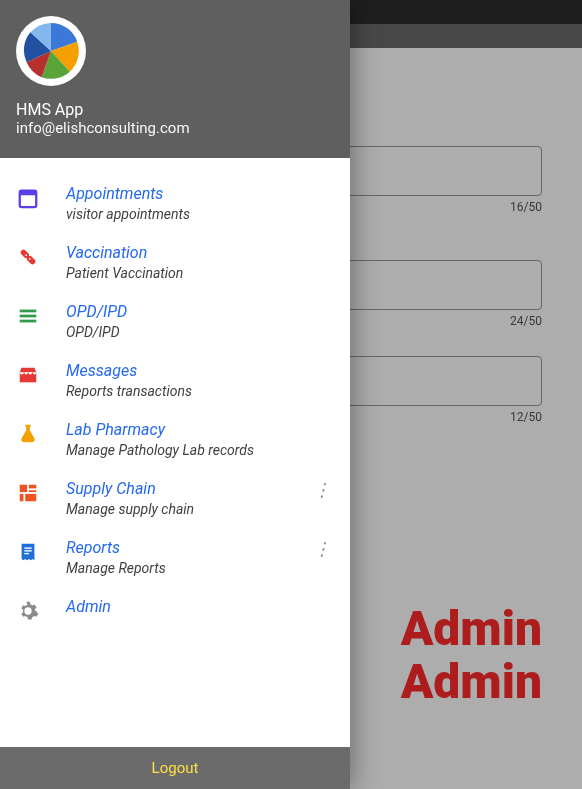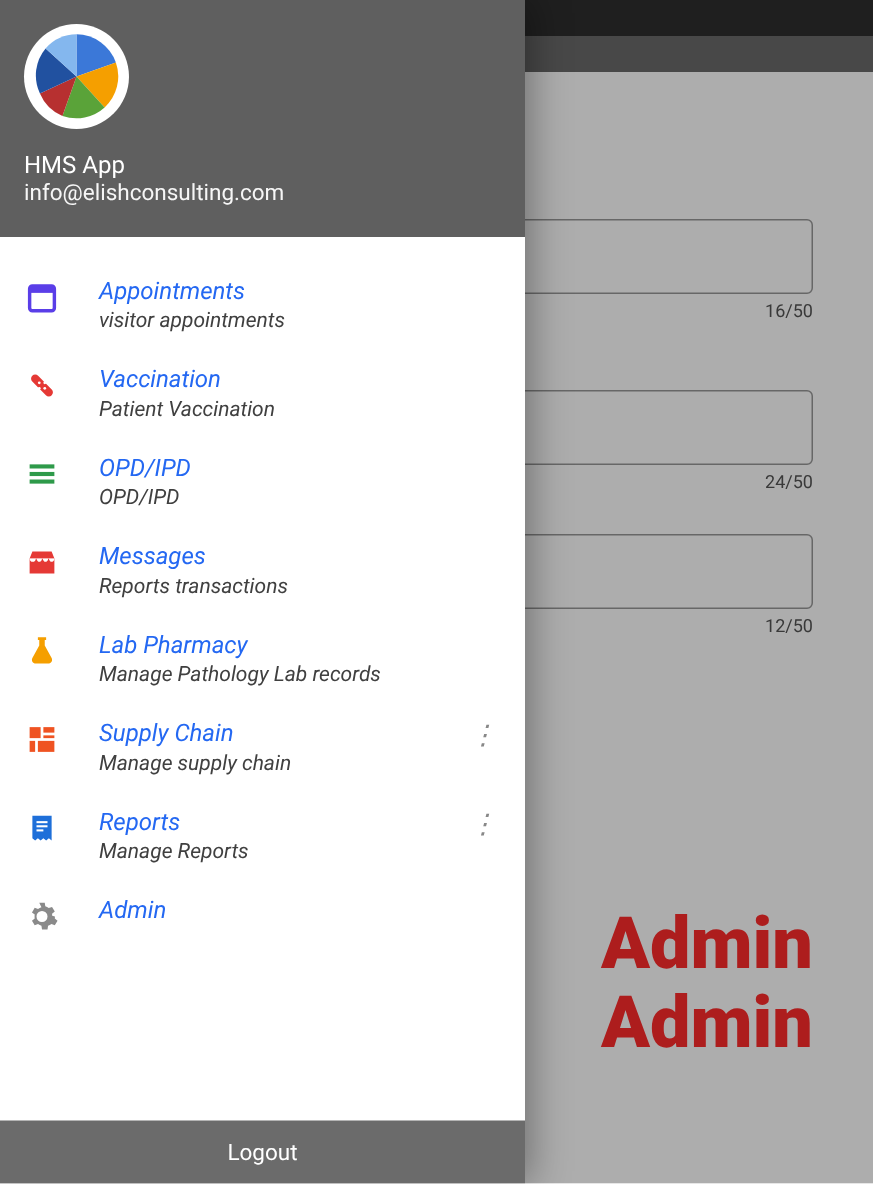--- a/index.html
+++ b/index.html
@@ -56,21 +56,21 @@
   .item .texts { flex:1; }
   .item .title { color:#2468f2; font-size:16px; line-height:1.3; }
   .item .sub { color:#404040; font-size:14px; line-height:1.3; }
   .item .overflow {
     width:24px; display:flex; align-items:center; justify-content:center;
     color:#888; font-size:18px;
   }
   .admin-item .title { color:#2468f2; }
   .admin-item .icon svg { fill:#8a8a8a; }
   .logout-bar {
-    background:#6b6b6b; color:#ffffff; text-align:center; padding:12px 0; font-size:15px;
+    background:#6b6b6b; color:#fde047; text-align:center; padding:12px 0; font-size:15px;
     cursor:pointer;
   }
 </style>
 </head>
 <body>
 
 <div class="backdrop">
   <div class="statusbar"></div>
   <div class="toolbar"></div>
   <div class="page-body">

